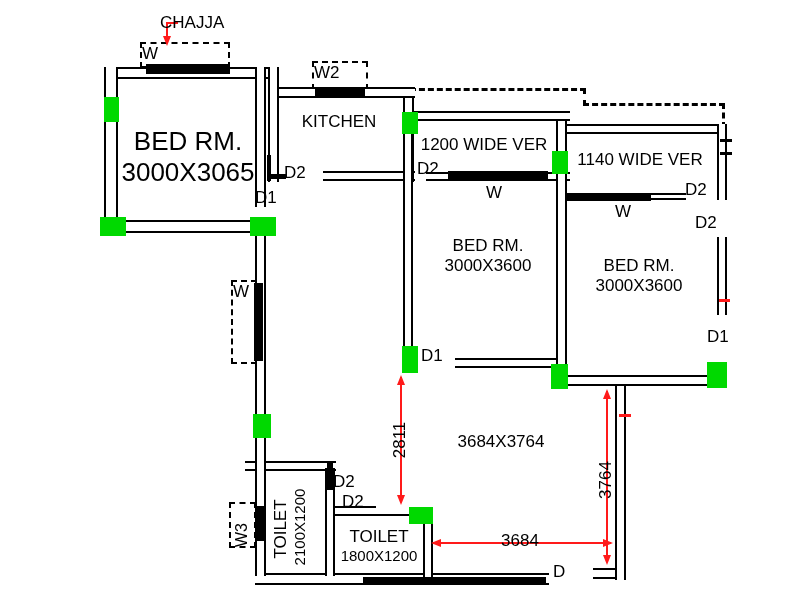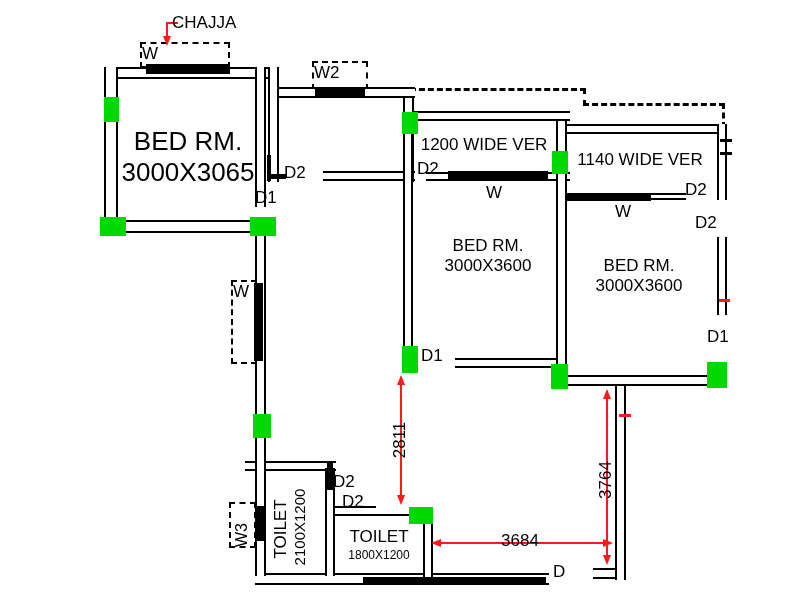--- a/index.html
+++ b/index.html
@@ -115,57 +115,59 @@
   <i class="au" style="left:603px;top:389px"></i>
   <i class="ad" style="left:603px;top:555px"></i>
 
   <i class="rl" style="left:433px;top:542px;width:178px;height:2px"></i>
   <i class="al" style="left:431px;top:539px"></i>
   <i class="ar" style="left:603px;top:539px"></i>
 
   <i class="rl" style="left:619px;top:414px;width:12px;height:3px"></i>
   <i class="rl" style="left:719px;top:299px;width:11px;height:3px"></i>
 
-  <span class="lbl" style="left:172px;top:13px">CHAJJA</span>
+  <span class="lbl" style="left:160px;top:13px">CHAJJA</span>
 
   <b class="ctr big" style="left:104px;top:126px;width:168px">
     <u style="position:static;display:block">BED RM.</u>
     <u style="position:static;display:block">3000X3065</u>
   </b>
 
   <b class="ctr med" style="left:283px;top:112px;width:112px">
+    <u style="position:static;display:block">KITCHEN</u>
   </b>
 
   <b class="ctr med" style="left:416px;top:135px;width:136px">1200 WIDE VER</b>
   <b class="ctr med" style="left:570px;top:150px;width:140px">1140 WIDE VER</b>
 
   <b class="ctr med" style="left:418px;top:236px;width:140px">
     <u style="position:static;display:block">BED RM.</u>
     <u style="position:static;display:block">3000X3600</u>
   </b>
 
   <b class="ctr med" style="left:565px;top:256px;width:148px">
     <u style="position:static;display:block">BED RM.</u>
     <u style="position:static;display:block">3000X3600</u>
   </b>
 
   <b class="ctr med" style="left:278px;top:257px;width:112px">
   </b>
 
   <b class="ctr med" style="left:428px;top:432px;width:146px">
+    <u style="position:static;display:block">3684X3764</u>
   </b>
 
   <b class="ctr rot" style="left:240px;top:504px;width:108px;height:46px">
     <u style="position:static;display:block;font-size:17px;margin-right:4px">TOILET</u>
     <u style="position:static;display:block;font-size:15px">2100X1200</u>
   </b>
 
   <b class="ctr" style="left:330px;top:527px;width:98px">
     <u style="position:static;display:block;font-size:17px;line-height:20px">TOILET</u>
-    <u style="position:static;display:block;font-size:12px;line-height:17px">1800X1200</u>
+    <u style="position:static;display:block;font-size:15px;line-height:17px">1800X1200</u>
   </b>
 
   <b class="ctr rot med" style="left:374px;top:430px;width:52px;height:20px">2811</b>
   <b class="ctr rot med" style="left:580px;top:470px;width:52px;height:20px">3764</b>
   <b class="ctr med" style="left:480px;top:531px;width:80px">3684</b>
 
   <span class="lbl" style="left:284px;top:163px">D2</span>
   <span class="lbl" style="left:255px;top:188px">D1</span>
   <span class="lbl" style="left:417px;top:159px">D2</span>
   <span class="lbl" style="left:486px;top:183px">W</span>

